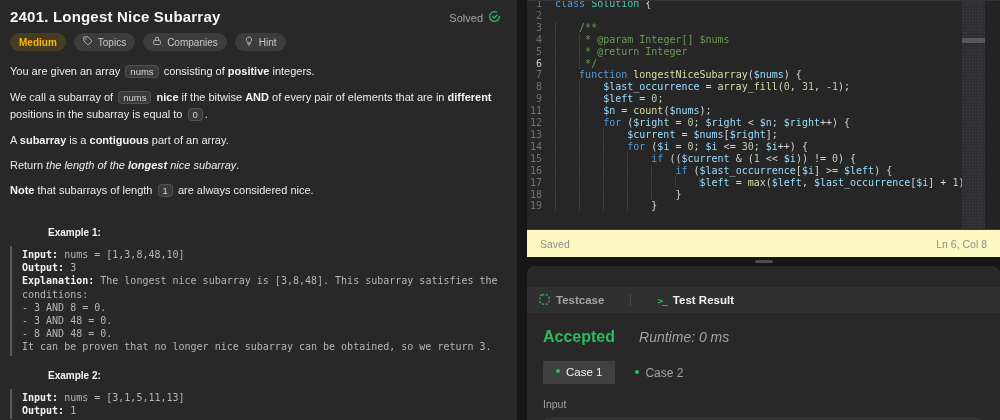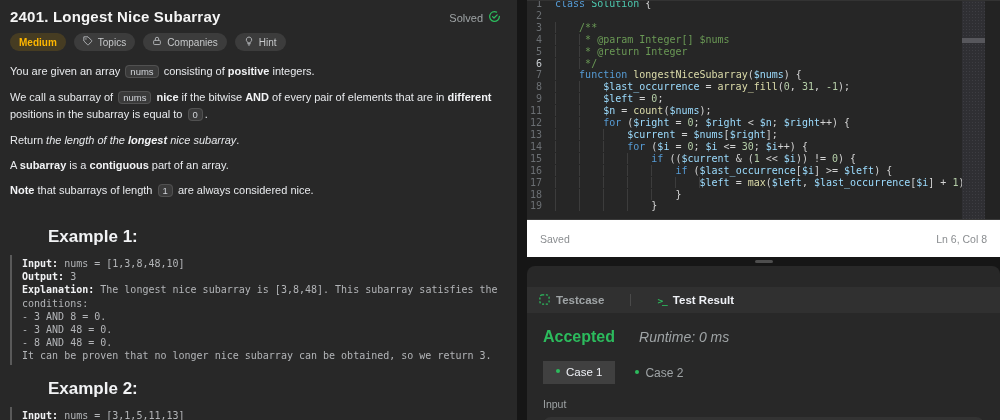--- a/index.html
+++ b/index.html
@@ -26,21 +26,21 @@
   .badge.medium { background:rgba(255,183,0,.14); color:#ffb700; font-weight:600; }
   .desc p { margin:9px 0 0; font-size:11px; color:#e8eaed; line-height:16px; }
   .desc .tk-b { font-weight:700; color:#f2f3f5; }
   .desc .tk-i { font-style:italic; }
   .desc .tk-bi { font-style:italic; font-weight:700; color:#f2f3f5; }
   .tk-code {
     font-family:Liberation Sans, sans-serif; font-size:9.5px; color:#d0d3d8;
     background:#3a3a3a; border:1px solid #515151; border-radius:4px; padding:0 4px; margin:0 2px;
     white-space:nowrap;
   }
-  .ex-heading { margin:28px 0 0; font-size:17px; font-weight:700; color:#f2f3f5;padding-left:38px; }
+  .ex-heading { margin:28px 0 0; font-size:10px; font-weight:700; color:#f2f3f5;padding-left:38px; }
   .ex-heading.second { margin-top:14px; }
   .example-pre {
     margin:8px 0 0; border-left:2px solid #5a5a5a; padding:2px 6px 2px 10px;
     font-family:"DejaVu Sans Mono", monospace; font-size:10px; line-height:13.2px; color:#b3b5b8;
     white-space:pre;
   }
   .example-pre .tk-b { color:#f0f1f3; font-weight:700; }
   
   .editor-panel {
     position:absolute; left:527px; top:0; width:473px; height:257px;
@@ -63,23 +63,23 @@
   .tk-n  { color:#b5cea8; }
   .tk-p  { color:#d4d4d4; }
   .tk-w  { background-image:repeating-linear-gradient(to right,#3c3c3c 0,#3c3c3c 1px,transparent 1px,transparent 4ch); }
   .minimap {
     position:absolute; right:15px; top:0; width:23px; height:232px; background:#2f2f33;
     background-image:radial-gradient(#3d3d42 .6px, transparent .7px); background-size:3px 3px;
   }
   .mm-thumb { position:absolute; left:0; right:0; top:37px; height:5px; background:#585а5e; background:#57575c; }
   .scroll-lane { position:absolute; right:0; top:0; width:15px; height:232px; background:#232323; }
   .status-bar {
-    position:absolute; left:0; right:0; bottom:0; height:38px; border-top:1px solid #3a3a3a;
+    position:absolute; left:0; right:0; bottom:0; height:28px; border-top:1px solid #3a3a3a;
     display:flex; justify-content:space-between; align-items:center; padding:0 13px;
-    color:#8a8d90; font-size:10.5px; background:#ffffff;
+    color:#8a8d90; font-size:10.5px; background:#fef9c3;
   }
   
   .panel-gap { position:absolute; left:527px; top:257px; width:473px; height:9px; display:flex; align-items:center; justify-content:center; }
   .gap-handle { width:18px; height:3px; border-radius:2px; background:#4e4e4e; }
   
   .bottom-panel {
     position:absolute; left:527px; top:266px; width:473px; height:154px;
     background:#282828; border-radius:8px 8px 0 0; overflow:hidden;
   }
   .tab-bar {
@@ -144,22 +144,22 @@
             <path fill="none" stroke="#b8babd" stroke-width="2.2" stroke-linecap="round" d="M9 18.5h6M10.5 21.5h3"></path>
             <path fill="none" stroke="#b8babd" stroke-width="2.2" d="M12 2.5a6.5 6.5 0 0 0-4.2 11.4c.9.8 1.2 1.7 1.2 2.6h6c0-.9.3-1.8 1.2-2.6A6.5 6.5 0 0 0 12 2.5z"></path>
           </svg></span>
       <span>Hint</span>
     </span>
   </div>
 
   <div class="desc">
     <p style="margin-top:12px;"><span class="tk-t">You are given an array </span><span class="tk-code">nums</span><span class="tk-t"> consisting of </span><span class="tk-b">positive</span><span class="tk-t"> integers.</span></p>
     <p><span class="tk-t">We call a subarray of </span><span class="tk-code">nums</span><span class="tk-t"> </span><span class="tk-b">nice</span><span class="tk-t"> if the bitwise </span><span class="tk-b">AND</span><span class="tk-t"> of every pair of elements that are in </span><span class="tk-b">different</span><span class="tk-t"> positions in the subarray is equal to </span><span class="tk-code">0</span><span class="tk-t">.</span></p>
+    <p><span class="tk-t">A </span><span class="tk-b">subarray</span><span class="tk-t"> is a </span><span class="tk-b">contiguous</span><span class="tk-t"> part of an array.</span></p>
     <p><span class="tk-t">Return </span><span class="tk-i">the length of the </span><span class="tk-bi">longest</span><span class="tk-i"> nice subarray</span><span class="tk-t">.</span></p>
-    <p><span class="tk-t">A </span><span class="tk-b">subarray</span><span class="tk-t"> is a </span><span class="tk-b">contiguous</span><span class="tk-t"> part of an array.</span></p>
     <p><span class="tk-b">Note</span><span class="tk-t"> that subarrays of length </span><span class="tk-code">1</span><span class="tk-t"> are always considered nice.</span></p>
 
     <div class="ex-heading">Example 1:</div>
     <pre class="example-pre"><div><span class="tk-b">Input:</span><span class="tk-t"> nums = [1,3,8,48,10]</span></div><div><span class="tk-b">Output:</span><span class="tk-t"> 3</span></div><div><span class="tk-b">Explanation:</span><span class="tk-t"> The longest nice subarray is [3,8,48]. This subarray satisfies the</span></div><div><span class="tk-t">conditions:</span></div><div><span class="tk-t">- 3 AND 8 = 0.</span></div><div><span class="tk-t">- 3 AND 48 = 0.</span></div><div><span class="tk-t">- 8 AND 48 = 0.</span></div><div><span class="tk-t">It can be proven that no longer nice subarray can be obtained, so we return 3.</span></div></pre>
 
     <div class="ex-heading second">Example 2:</div>
     <pre class="example-pre"><div><span class="tk-b">Input:</span><span class="tk-t"> nums = [3,1,5,11,13]</span></div><div><span class="tk-b">Output:</span><span class="tk-t"> 1</span></div><div></div></pre>
   </div>
 </div>
 

